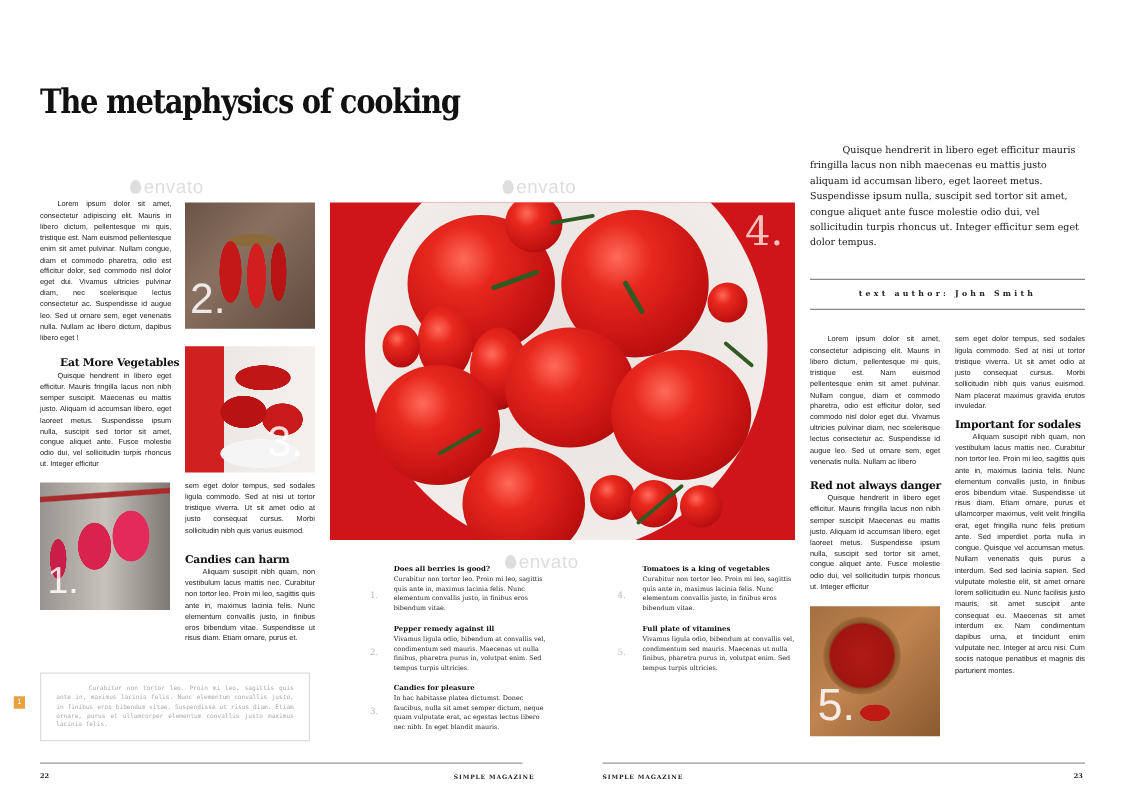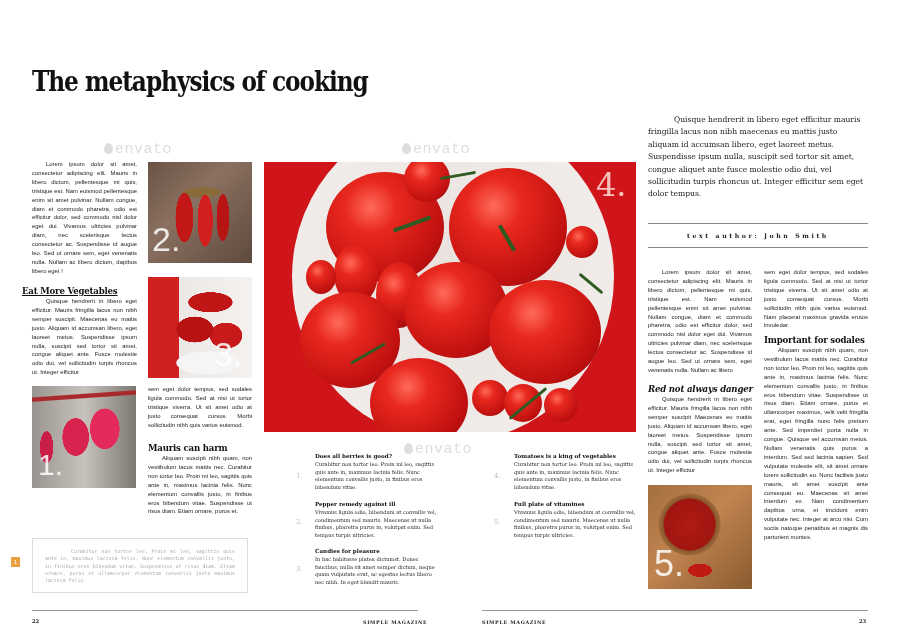--- a/index.html
+++ b/index.html
@@ -104,57 +104,57 @@
     line-height: 12.4px; color: #1a1a1a;
   }
   .lead-quote .indent { text-indent: 26px; display: block; }
   .author {
     left: 648px; top: 223px; width: 220px; height: 25px; border-top: 1px solid #888; border-bottom: 1px solid #888;
     text-align: center; line-height: 24px; font-family: "DejaVu Serif", serif; font-weight: bold;
     font-size: 6.2px; letter-spacing: 2.6px; color: #222;
   }
 
   .watermark {
-    position: absolute; font-family: Liberation Mono, monospace; font-size: 15px; color: rgba(200,200,200,0.6);
+    position: absolute; font-family: Liberation Sans, sans-serif; font-size: 15px; color: rgba(200,200,200,0.6);
     letter-spacing: 0.5px;
   }
   .watermark::before {
     content: ""; display: inline-block; width: 9px; height: 11px; background: rgba(200,200,200,0.6);
     border-radius: 50% 50% 50% 50% / 60% 60% 40% 40%; margin-right: 2px; vertical-align: -1px;
   }
 </style>
 </head>
 <body>
 
 <h1 class="abs title">The metaphysics of cooking</h1>
 
 <div class="watermark" style="left:104px;top:141px;">envato</div>
 <div class="watermark" style="left:402px;top:141px;">envato</div>
 <div class="watermark" style="left:404px;top:441px;">envato</div>
 
 <div class="abs body-sans" style="left:32px;top:160px;width:105px;">
   <span class="indent">Lorem ipsum dolor sit amet, consectetur adipiscing elit. Mauris in libero dictum, pellentesque mi quis, tristique est. Nam euismod pellentesque enim sit amet pulvinar. Nullam congue, diam et commodo pharetra, odio est efficitur dolor, sed commodo nisl dolor eget dui. Vivamus ultricies pulvinar diam, nec scelerisque lectus consectetur ac. Suspendisse id augue leo. Sed ut ornare sem, eget venenatis nulla. Nullam ac libero dictum, dapibus libero eget !</span>
 </div>
-<div class="abs subhead" style="left:22px;top:286px;text-decoration:underline;">Eat More Vegetables</div>
+<div class="abs subhead" style="left:48px;top:286px;">Eat More Vegetables</div>
 <div class="abs body-sans" style="left:32px;top:297px;width:105px;">
   <span class="indent">Quisque hendrerit in libero eget efficitur. Mauris fringilla lacus non nibh semper suscipit. Maecenas eu mattis justo. Aliquam id accumsan libero, eget laoreet metus. Suspendisse ipsum nulla, suscipit sed tortor sit amet, congue aliquet ante. Fusce molestie odio dui, vel sollicitudin turpis rhoncus ut. Integer efficitur</span>
 </div>
 
 <div class="abs img img-peppers-bundle" style="left:148px;top:162px;width:104px;height:101px;">
   <span class="img-num" style="left:4px;top:58px;font-size:34px;">2.</span>
 </div>
 <div class="abs img img-macarons" style="left:148px;top:277px;width:104px;height:101px;">
   <span class="img-num" style="left:66px;top:58px;font-size:34px;">3.</span>
 </div>
 <div class="abs img img-hearts" style="left:32px;top:386px;width:104px;height:102px;">
   <span class="img-num" style="left:6px;top:62px;font-size:30px;">1.</span>
 </div>
 
 <div class="abs body-sans" style="left:148px;top:385px;width:104px;">sem eget dolor tempus, sed sodales ligula commodo. Sed at nisi ut tortor tristique viverra. Ut sit amet odio at justo consequat cursus. Morbi sollicitudin nibh quis varius euismod.</div>
-<div class="abs subhead" style="left:148px;top:443px;">Mauris can harm</div>
+<div class="abs subhead" style="left:148px;top:443px;">Candies can harm</div>
 <div class="abs body-sans" style="left:148px;top:454px;width:104px;">
   <span class="indent">Aliquam suscipit nibh quam, non vestibulum lacus mattis nec. Curabitur non tortor leo. Proin mi leo, sagittis quis ante in, maximus lacinia felis. Nunc elementum convallis justo, in finibus eros bibendum vitae. Suspendisse ut risus diam. Etiam ornare, purus et.</span>
 </div>
 
 <div class="abs tab-marker">1</div>
 <div class="abs quote-box">
   <span class="indent">Curabitur non tortor leo. Proin mi leo, sagittis quis ante in, maximus lacinia felis. Nunc elementum convallis justo, in finibus eros bibendum vitae. Suspendisse ut risus diam. Etiam ornare, purus et ullamcorper elementum convallis justo maximus lacinia felis.</span>
 </div>
 
 <div class="abs img img-tomatoes" style="left:264px;top:162px;width:372px;height:270px;">
@@ -209,21 +209,21 @@
 </div>
 
 <div class="abs lead-quote">
   <span class="indent">Quisque hendrerit in libero eget efficitur mauris fringilla lacus non nibh maecenas eu mattis justo aliquam id accumsan libero, eget laoreet metus. Suspendisse ipsum nulla, suscipit sed tortor sit amet, congue aliquet ante fusce molestie odio dui, vel sollicitudin turpis rhoncus ut. Integer efficitur sem eget dolor tempus.</span>
 </div>
 <div class="abs author">text author:  John Smith</div>
 
 <div class="abs body-sans" style="left:648px;top:268px;width:104px;">
   <span class="indent">Lorem ipsum dolor sit amet, consectetur adipiscing elit. Mauris in libero dictum, pellentesque mi quis, tristique est. Nam euismod pellentesque enim sit amet pulvinar. Nullam congue, diam et commodo pharetra, odio est efficitur dolor, sed commodo nisl dolor eget dui. Vivamus ultricies pulvinar diam, nec scelerisque lectus consectetur ac. Suspendisse id augue leo. Sed ut ornare sem, eget venenatis nulla. Nullam ac libero</span>
 </div>
-<div class="abs subhead" style="left:648px;top:384px;font-style:italic;">Red not always danger</div>
+<div class="abs subhead" style="left:648px;top:384px;">Red not always danger</div>
 <div class="abs body-sans" style="left:648px;top:395px;width:104px;">
   <span class="indent">Quisque hendrerit in libero eget efficitur. Mauris fringilla lacus non nibh semper suscipit Maecenas eu mattis justo. Aliquam id accumsan libero, eget laoreet metus. Suspendisse ipsum nulla, suscipit sed tortor sit amet, congue aliquet ante. Fusce molestie odio dui, vel sollicitudin turpis rhoncus ut. Integer efficitur</span>
 </div>
 <div class="abs img img-chili-bowl" style="left:648px;top:485px;width:104px;height:104px;">
   <span class="img-num" style="left:6px;top:58px;font-size:36px;">5.</span>
 </div>
 
 <div class="abs body-sans" style="left:764px;top:268px;width:104px;">sem eget dolor tempus, sed sodales ligula commodo. Sed at nisi ut tortor tristique viverra. Ut sit amet odio at justo consequat cursus. Morbi sollicitudin nibh quis varius euismod. Nam placerat maximus gravida erutos invuledar.</div>
 <div class="abs subhead" style="left:764px;top:335px;">Important for sodales</div>
 <div class="abs body-sans" style="left:764px;top:346px;width:104px;">

